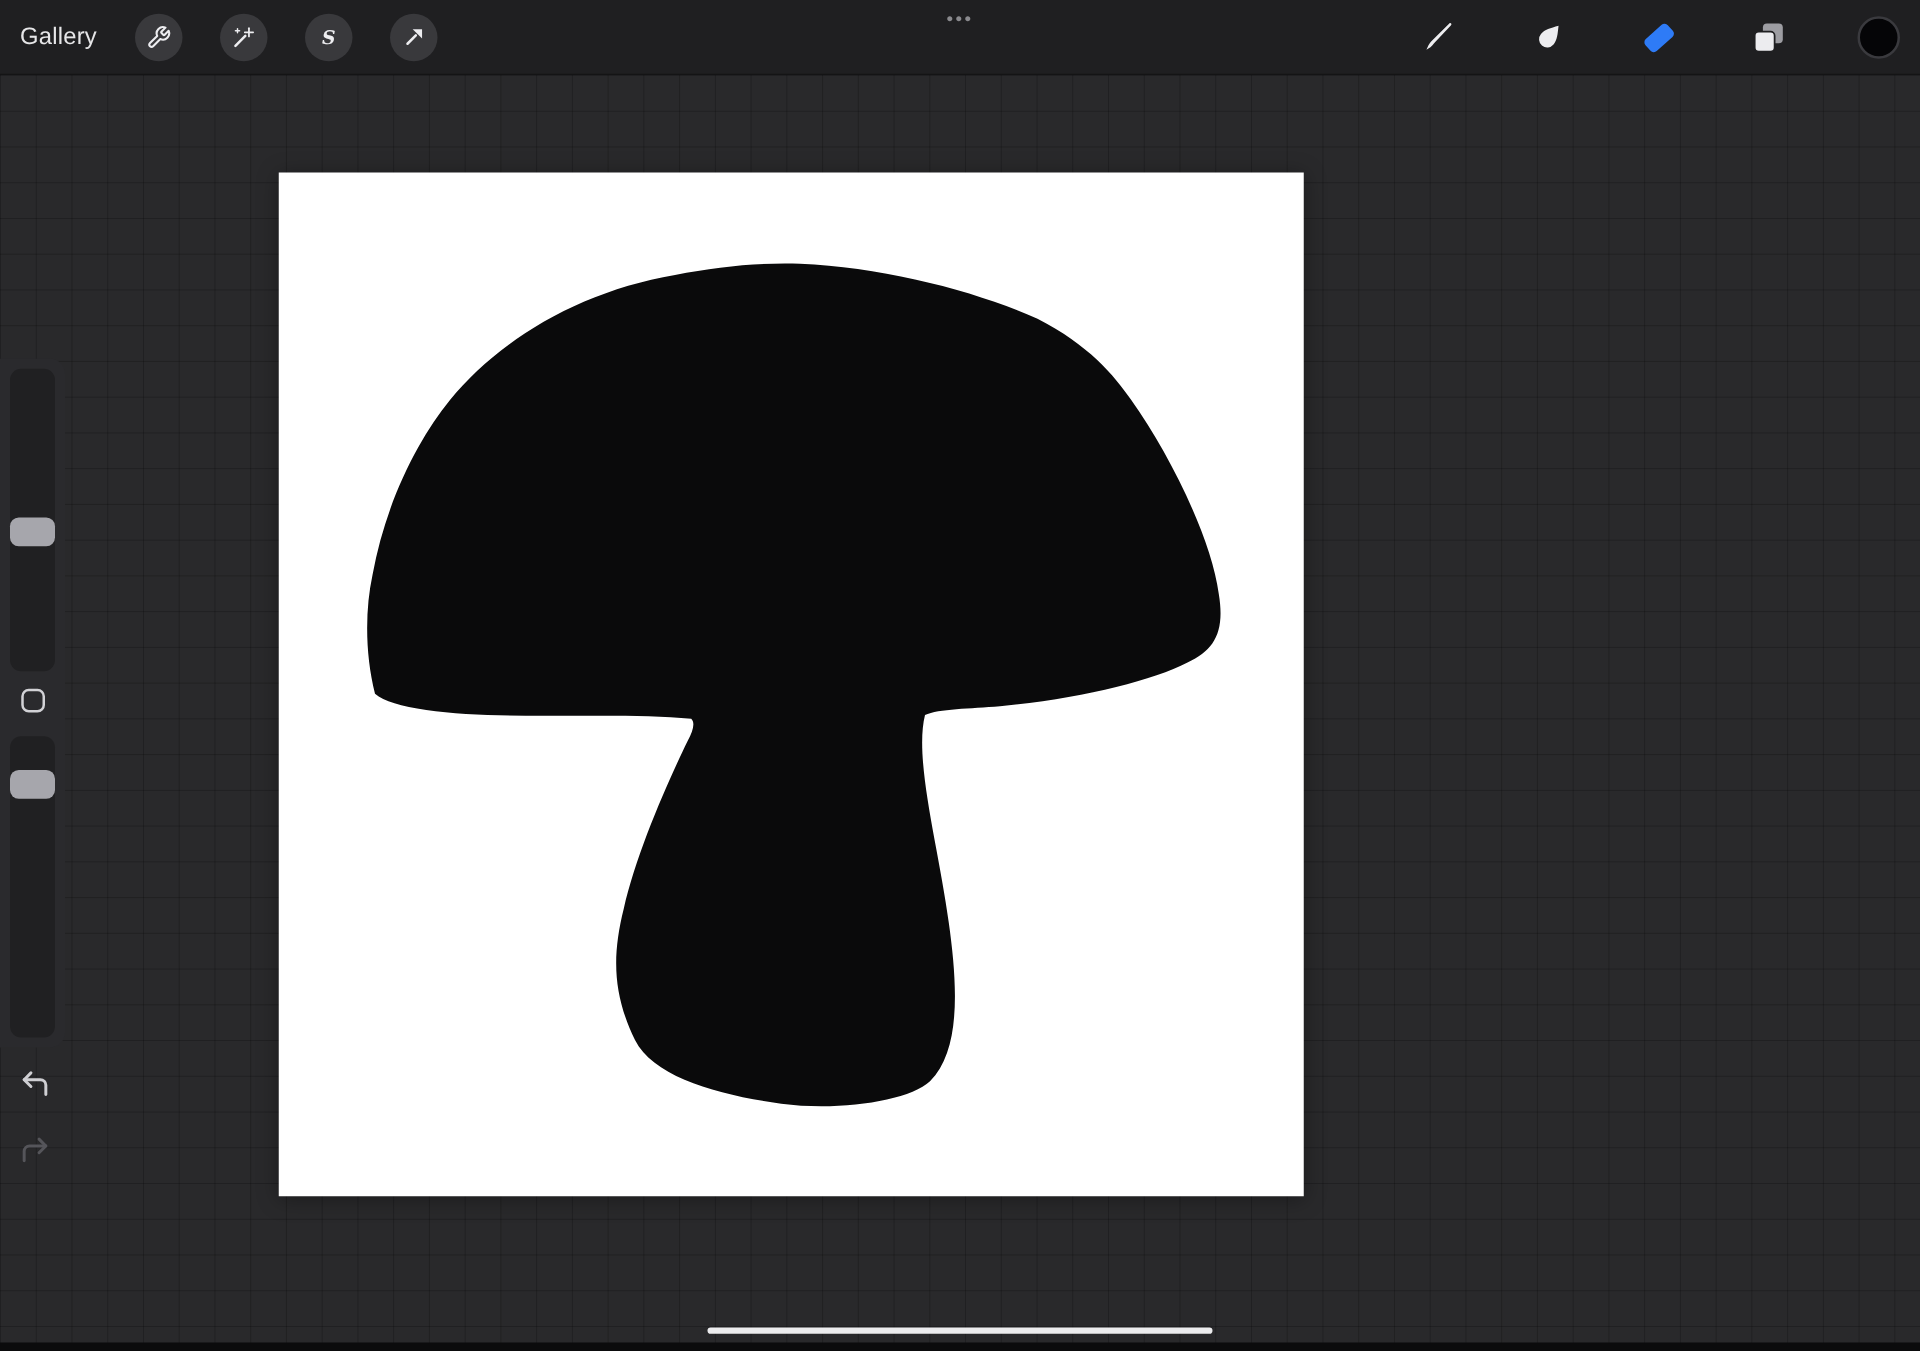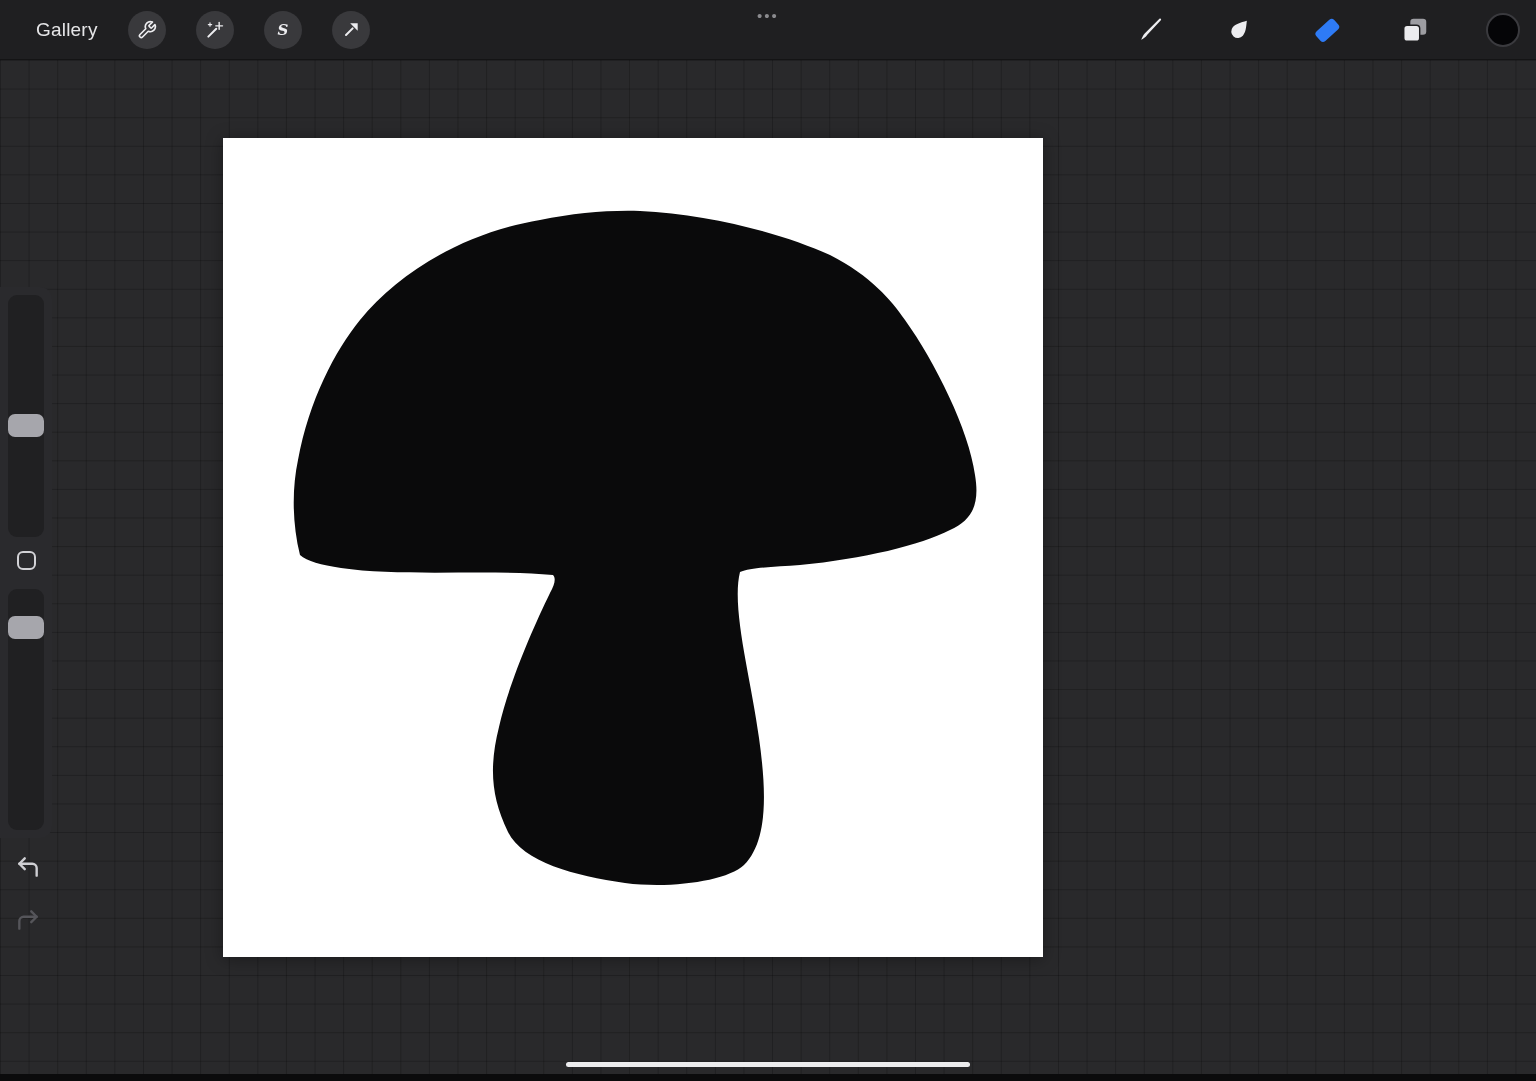--- a/index.html
+++ b/index.html
@@ -23,21 +23,21 @@
   .bottom-bezel{
     position:absolute; left:0; right:0; bottom:0; height:7px; background:#0b0b0c; z-index:26;
   }
 
   
   .topbar{
     position:absolute; left:0; top:0; right:0; height:60px;
     background:#1f1f21; border-bottom:1px solid #141415;
     display:flex; align-items:center; z-index:30;
   }
-  .tb-left{ display:flex; align-items:center; gap:30px; padding-left:36px; }
+  .tb-left{ display:flex; align-items:center; gap:30px; padding-left:16px; }
   .gallery{
     font-size:19px; color:#e6e6e8; letter-spacing:.2px; cursor:default;
   }
   .circle-btn{
     width:38px; height:38px; border-radius:50%; background:#39393c;
     border:none; padding:0; display:flex; align-items:center; justify-content:center;
   }
   .circle-btn svg{ display:block; }
 
   .tb-center{

